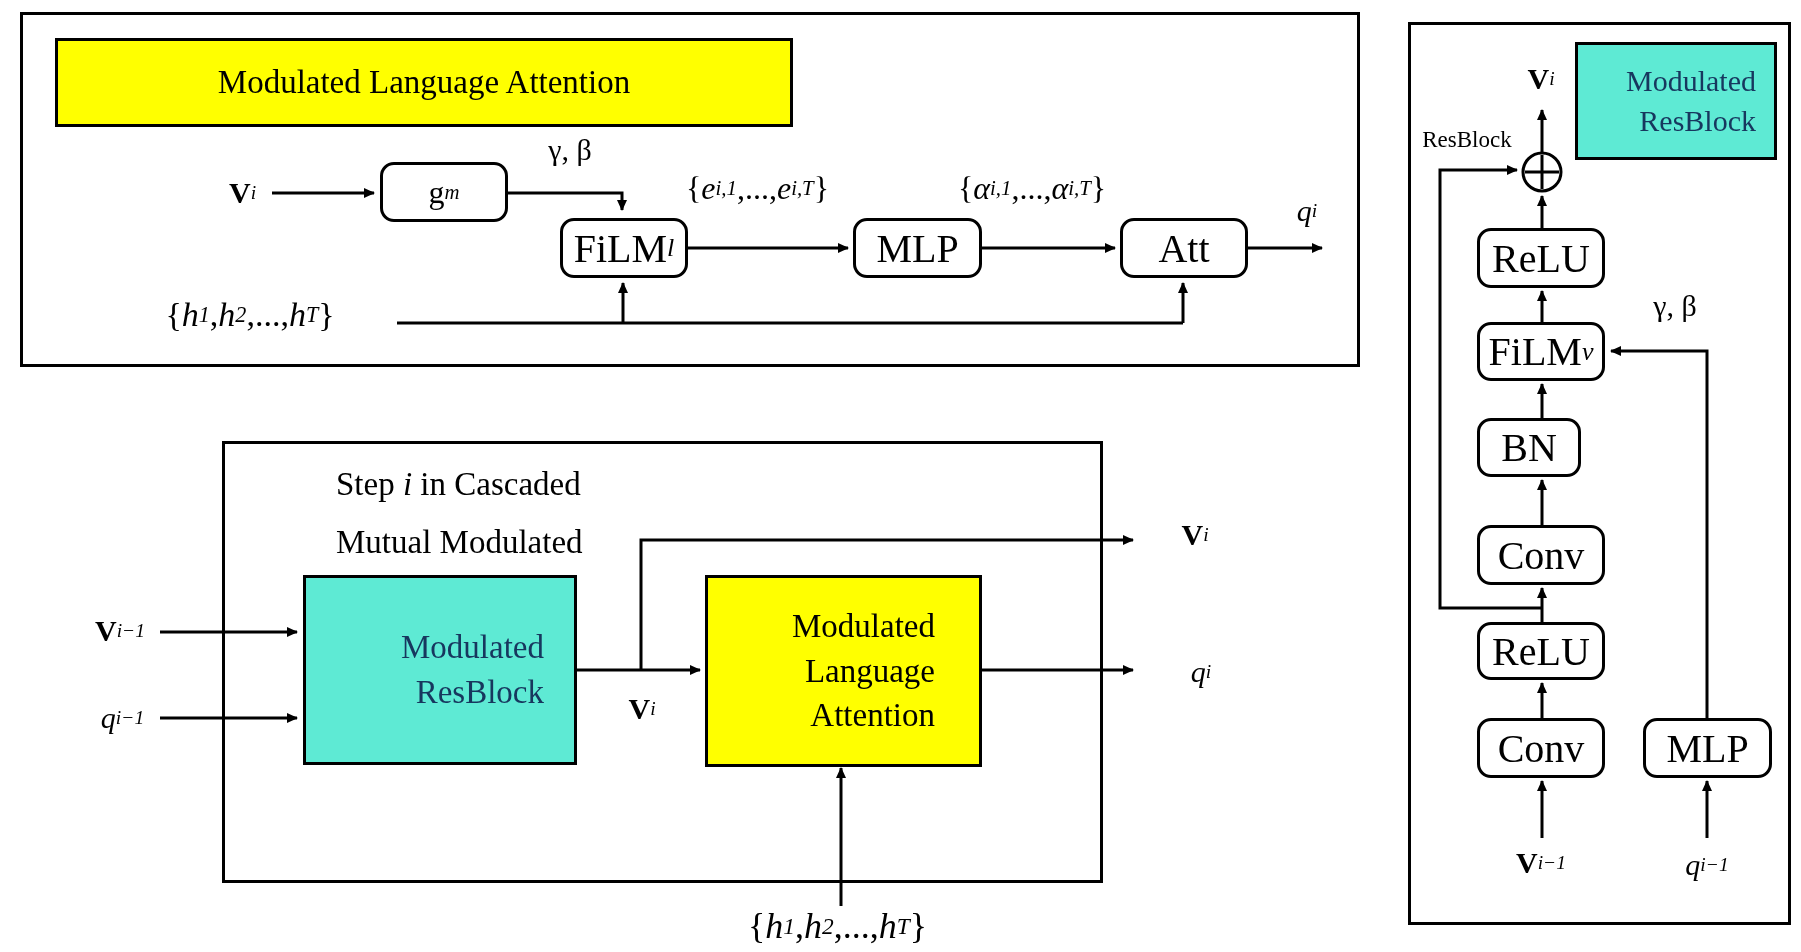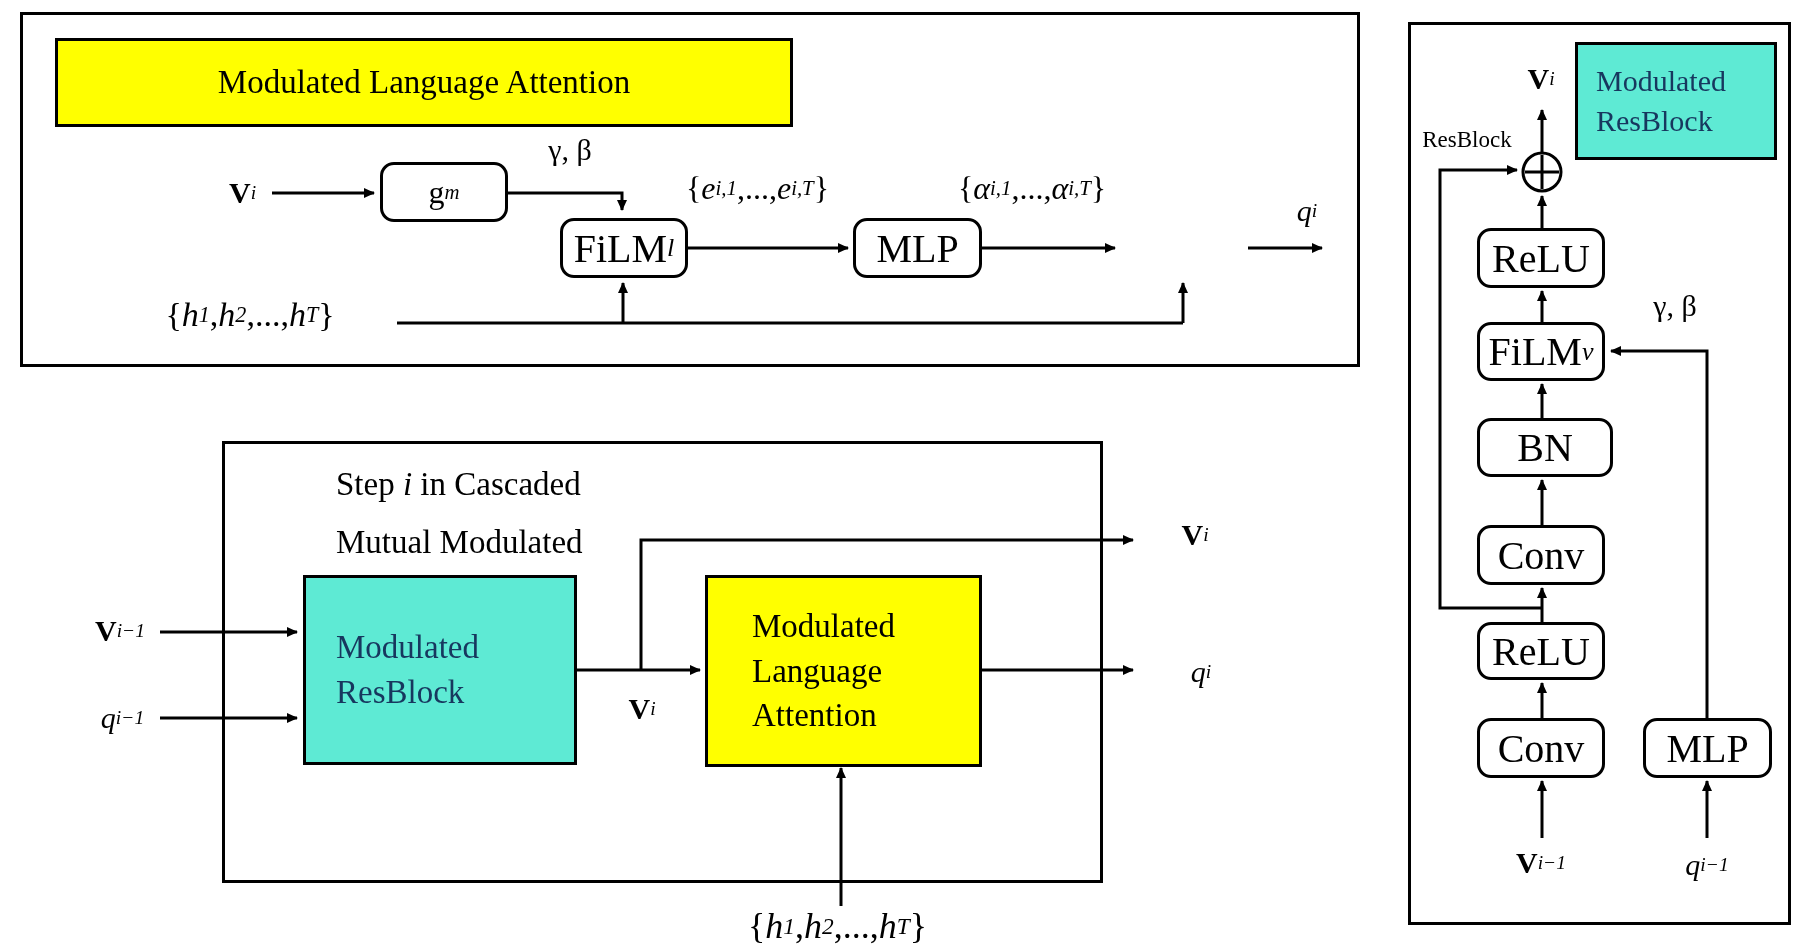--- a/index.html
+++ b/index.html
@@ -9,21 +9,21 @@
     overflow:hidden;
   }
   .panel{position:absolute;border:3px solid #000;background:transparent;box-sizing:border-box;}
   .node{
     position:absolute;border:3px solid #000;border-radius:14px;background:#fff;
     display:flex;align-items:center;justify-content:center;
     font-size:40px;box-sizing:border-box;text-align:center;
   }
   .fillbox{
     position:absolute;border:3px solid #000;display:flex;align-items:center;justify-content:center;
-    text-align:left;box-sizing:border-box;line-height:1.35;
+    text-align:right;box-sizing:border-box;line-height:1.35;
   }
   .yellow{background:#ffff00;}
   .blue{background:#5eead4;color:#17375e;}
   .lbl{
     position:absolute;display:flex;align-items:center;justify-content:center;
     text-align:center;font-size:30px;box-sizing:border-box;white-space:nowrap;
   }
   .italic{}
   .math sub,.math sup{font-size:65%;font-style:italic;}
   .math sub{vertical-align:-0.35em;}
@@ -94,20 +94,21 @@
   <div class="lbl italic math" style="left:525px;top:130px;width:90px;height:40px;">γ, β</div>
 
   <div class="node math" style="left:560px;top:218px;width:128px;height:60px;">FiLM<sup>l</sup></div>
 
   <div class="lbl math" style="left:640px;top:162px;width:235px;height:52px;font-size:32px;">{<i>e</i><sub>i,1</sub>,...,<i>e</i><sub>i,T</sub>}</div>
 
   <div class="lbl math" style="left:898px;top:162px;width:268px;height:52px;font-size:32px;">{<i>α</i><sub>i,1</sub>,...,<i>α</i><sub>i,T</sub>}</div>
 
   <div class="node" style="left:853px;top:218px;width:129px;height:60px;">MLP</div>
 
+  <div class="node" style="left:1120px;top:218px;width:128px;height:60px;">Att</div>
 
   <div class="lbl math" style="left:1278px;top:190px;width:58px;height:42px;">
       <i>q</i>
       <sub>i</sub>
     </div>
 
   <div class="lbl math" style="left:110px;top:286px;width:280px;height:58px;font-size:34px;">{<i>h</i><sub>1</sub>,<i>h</i><sub>2</sub>,...,<i>h</i><sub>T</sub>}</div>
 
   <div class="panel" style="left:222px;top:441px;width:881px;height:442px;"></div>
 
@@ -161,21 +162,21 @@
   </div>
 
   <div class="lbl" style="left:1413px;top:124px;width:108px;height:32px;font-size:23px;">ResBlock</div>
 
   <div class="node" style="left:1477px;top:228px;width:128px;height:60px;">ReLU</div>
 
   <div class="lbl italic math" style="left:1630px;top:286px;width:90px;height:40px;">γ, β</div>
 
   <div class="node math" style="left:1477px;top:322px;width:128px;height:59px;">FiLM<sup>v</sup></div>
 
-  <div class="node" style="left:1477px;top:418px;width:136px;height:59px;">BN</div>
+  <div class="node" style="left:1477px;top:418px;width:104px;height:59px;">BN</div>
 
   <div class="node" style="left:1477px;top:525px;width:128px;height:60px;">Conv</div>
 
   <div class="node" style="left:1477px;top:622px;width:128px;height:58px;">ReLU</div>
 
   <div class="node" style="left:1477px;top:718px;width:128px;height:60px;">Conv</div>
 
   <div class="node" style="left:1643px;top:718px;width:129px;height:60px;">MLP</div>
 
   <div class="lbl math" style="left:1503px;top:840px;width:76px;height:46px;">

